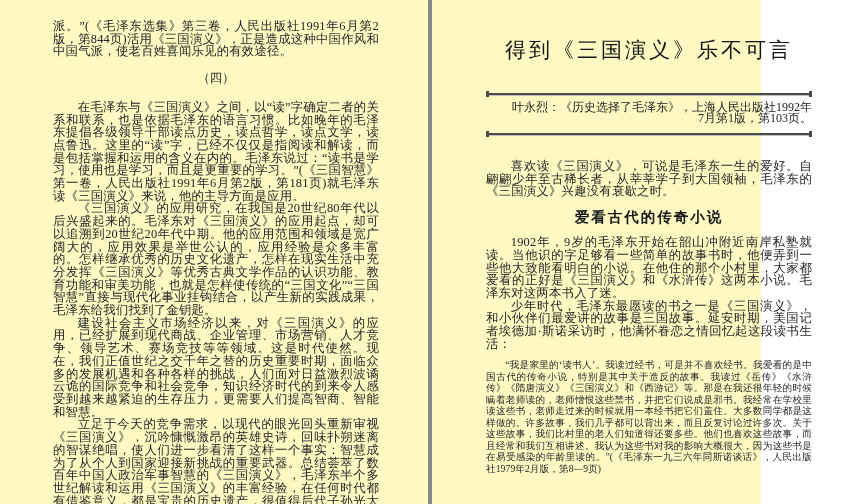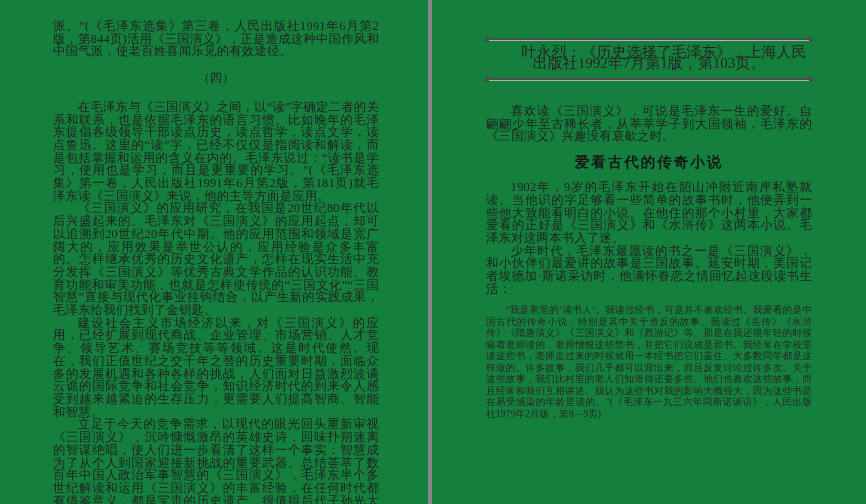--- a/index.html
+++ b/index.html
@@ -3,21 +3,21 @@
 <meta charset="utf-8">
 <style>
   html, body { margin: 0; padding: 0; }
   body {
     width: 866px; height: 504px;
     background: #ffffff;
     font-family: "Liberation Serif", "DejaVu Serif", serif;
     color: #1f1f1f;
     overflow: hidden;
   }
-  .spread { position: relative; width: 866px; height: 504px; background: #15803d; }
+  .spread { position: relative; width: 761px; height: 504px; background: #fef9c3; }
 
   .gutter {
     position: absolute; left: 428px; top: 0;
     width: 4px; height: 504px;
     background: #878787;
   }
 
   .page { position: absolute; top: 0; }
   .page-left  { left: 53px;  top: 20px; width: 326px; }
   .page-right { left: 486px; top: 38px; width: 326px; }
@@ -62,25 +62,25 @@
     position: absolute; top: -2px;
     width: 3px; height: 6px;
     background: #4a4a4a;
   }
   .rule::before { left: 0; }
   .rule::after  { right: 0; }
 
   .quote-box { margin-bottom: 25px; }
   .quote-box .quote-text { padding-top: 10px; }
   .citation {
-    font-size: 15px;
+    font-size: 12px;
     line-height: 11px;
     text-indent: 2em;
     margin: 7px 0 9px 0;
-    text-align: center;
+    text-align: right;
     color: #242424;
   }
 
   .subheading {
     text-align: center;
     font-size: 14.5px;
     line-height: 16px;
     letter-spacing: 2px;
     font-weight: bold;
     margin: 11px 0 11px 0;
@@ -103,27 +103,28 @@
 
 <div class="spread">
 
   <div class="gutter"></div>
 
   <div class="page page-left">
     <p class="body-text no-indent">派。”(《毛泽东选集》第三卷，人民出版社1991年6月第2版，第844页)活用《三国演义》，正是造成这种中国作风和中国气派，使老百姓喜闻乐见的有效途径。</p>
 
     <p class="section-heading">（四）</p>
 
-    <p class="body-text">在毛泽东与《三国演义》之间，以“读”字确定二者的关系和联系，也是依据毛泽东的语言习惯。比如晚年的毛泽东提倡各级领导干部读点历史，读点哲学，读点文学，读点鲁迅。这里的“读”字，已经不仅仅是指阅读和解读，而是包括掌握和运用的含义在内的。毛泽东说过：“读书是学习，使用也是学习，而且是更重要的学习。”(《毛泽东选集》第一卷，人民出版社1991年6月第2版，第181页)就毛泽东读《三国演义》来说，他的主导方面是应用。</p>
+    <p class="body-text">在毛泽东与《三国演义》之间，以“读”字确定二者的关系和联系，也是依据毛泽东的语言习惯。比如晚年的毛泽东提倡各级领导干部读点历史，读点哲学，读点文学，读点鲁迅。这里的“读”字，已经不仅仅是指阅读和解读，而是包括掌握和运用的含义在内的。毛泽东说过：“读书是学习，使用也是学习，而且是更重要的学习。”(《三国智慧》第一卷，人民出版社1991年6月第2版，第181页)就毛泽东读《三国演义》来说，他的主导方面是应用。</p>
     <p class="body-text">《三国演义》的应用研究，在我国是20世纪80年代以后兴盛起来的。毛泽东对《三国演义》的应用起点，却可以追溯到20世纪20年代中期。他的应用范围和领域是宽广阔大的，应用效果是举世公认的，应用经验是众多丰富的。怎样继承优秀的历史文化遗产，怎样在现实生活中充分发挥《三国演义》等优秀古典文学作品的认识功能、教育功能和审美功能，也就是怎样使传统的“三国文化”“三国智慧”直接与现代化事业挂钩结合，以产生新的实践成果，毛泽东给我们找到了金钥匙。</p>
     <p class="body-text">建设社会主义市场经济以来，对《三国演义》的应用，已经扩展到现代商战、企业管理、市场营销、人才竞争、领导艺术、赛场竞技等等领域。这是时代使然。现在，我们正值世纪之交千年之替的历史重要时期，面临众多的发展机遇和各种各样的挑战，人们面对日益激烈波谲云诡的国际竞争和社会竞争，知识经济时代的到来令人感受到越来越紧迫的生存压力，更需要人们提高智商、智能和智慧。</p>
     <p class="body-text">立足于今天的竞争需求，以现代的眼光回头重新审视《三国演义》，沉吟慷慨激昂的英雄史诗，回味扑朔迷离的智谋绝唱，使人们进一步看清了这样一个事实：智慧成为了从个人到国家迎接新挑战的重要武器。总结荟萃了数百年中国人政治军事智慧的《三国演义》，毛泽东半个多世纪解读和运用《三国演义》的丰富经验，在任何时代都有借鉴意义，都是宝贵的历史遗产，很值得后代子孙光大弘扬！</p>
   </div>
 
   <div class="page page-right">
+    <h1 class="chapter-title">得到《三国演义》乐不可言</h1>
 
     <div class="quote-box">
       <div class="rule"></div>
       <p class="citation">叶永烈：《历史选择了毛泽东》，上海人民出版社1992年7月第1版，第103页。</p>
       <div class="rule"></div>
     </div>
 
     <p class="body-text">喜欢读《三国演义》，可说是毛泽东一生的爱好。自翩翩少年至古稀长者，从莘莘学子到大国领袖，毛泽东的《三国演义》兴趣没有衰歇之时。</p>
 
     <h2 class="subheading">爱看古代的传奇小说</h2>

